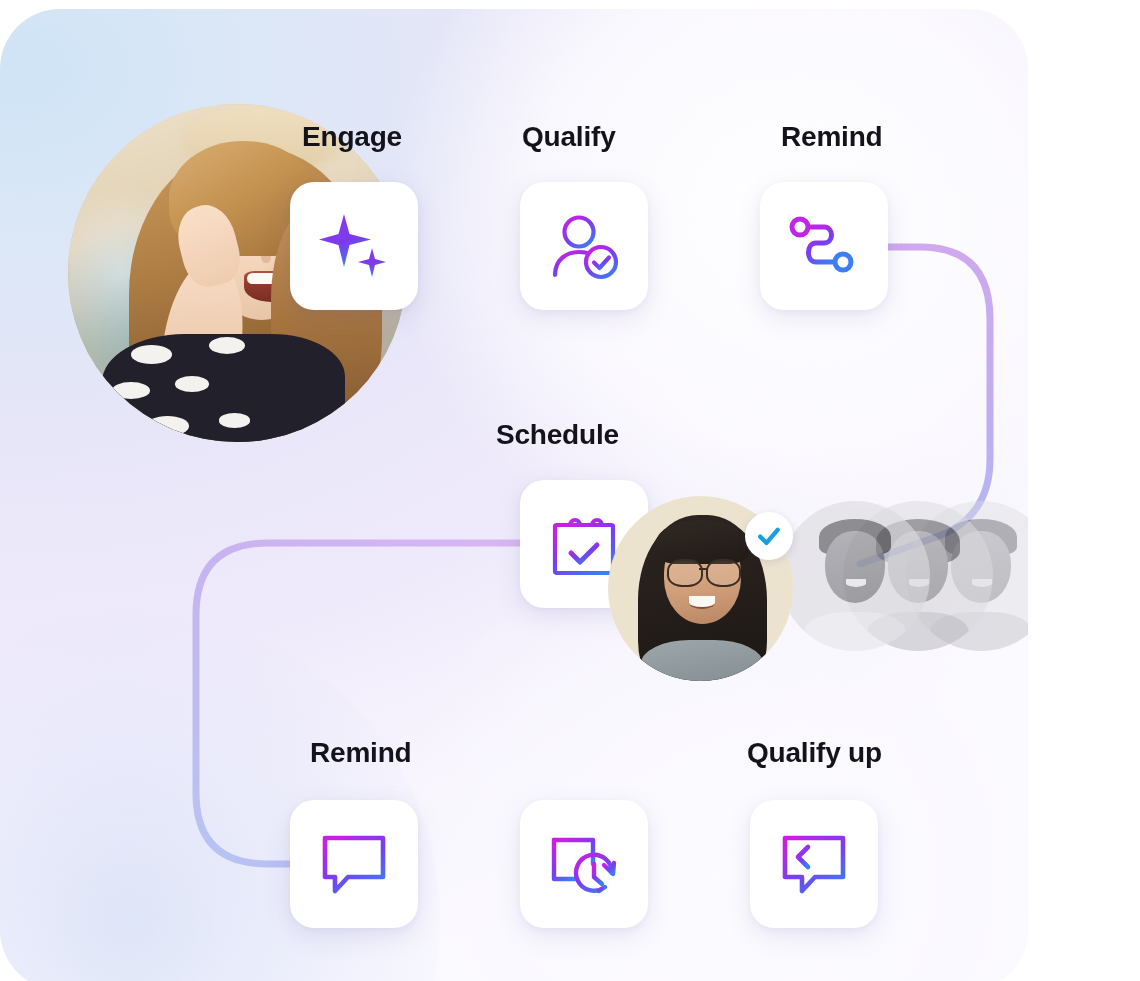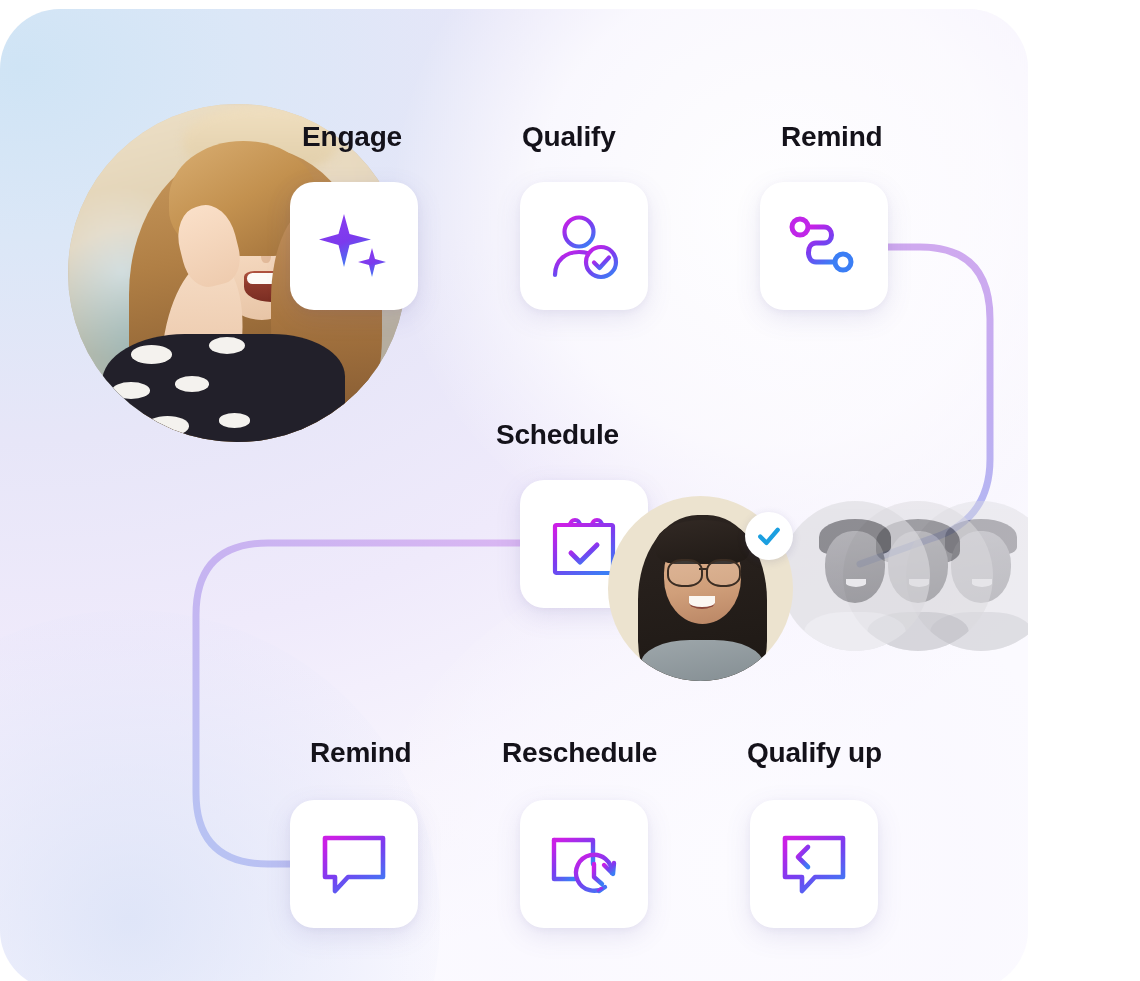--- a/index.html
+++ b/index.html
@@ -354,21 +354,20 @@
       <svg width="30" height="30" viewBox="0 0 24 24" fill="none">
         <path d="M5 12.5 L10 17.5 L19 7" stroke="#1b9fe0" stroke-width="3.4" stroke-linecap="round" stroke-linejoin="round"></path>
       </svg>
     </div>
 
     <div class="step-label" id="label-engage">Engage</div>
     <div class="step-label" id="label-qualify">Qualify</div>
     <div class="step-label" id="label-route">Remind</div>
     <div class="step-label" id="label-schedule">Schedule</div>
     <div class="step-label" id="label-remind">Remind</div>
-    <div class="step-label" id="label-reschedule">Reschedule</div>
     <div class="step-label" id="label-followup">Qualify up</div>
 
     <svg width="0" height="0" style="position:absolute" aria-hidden="true">
       <defs>
         <linearGradient id="iconGrad" x1="0" y1="0" x2="1" y2="1">
           <stop offset="0%" stop-color="#c026e8"></stop>
           <stop offset="50%" stop-color="#7c3aed"></stop>
           <stop offset="100%" stop-color="#3b7ef5"></stop>
         </linearGradient>
         <linearGradient id="iconGradV" x1="0.15" y1="0" x2="0.85" y2="1">

